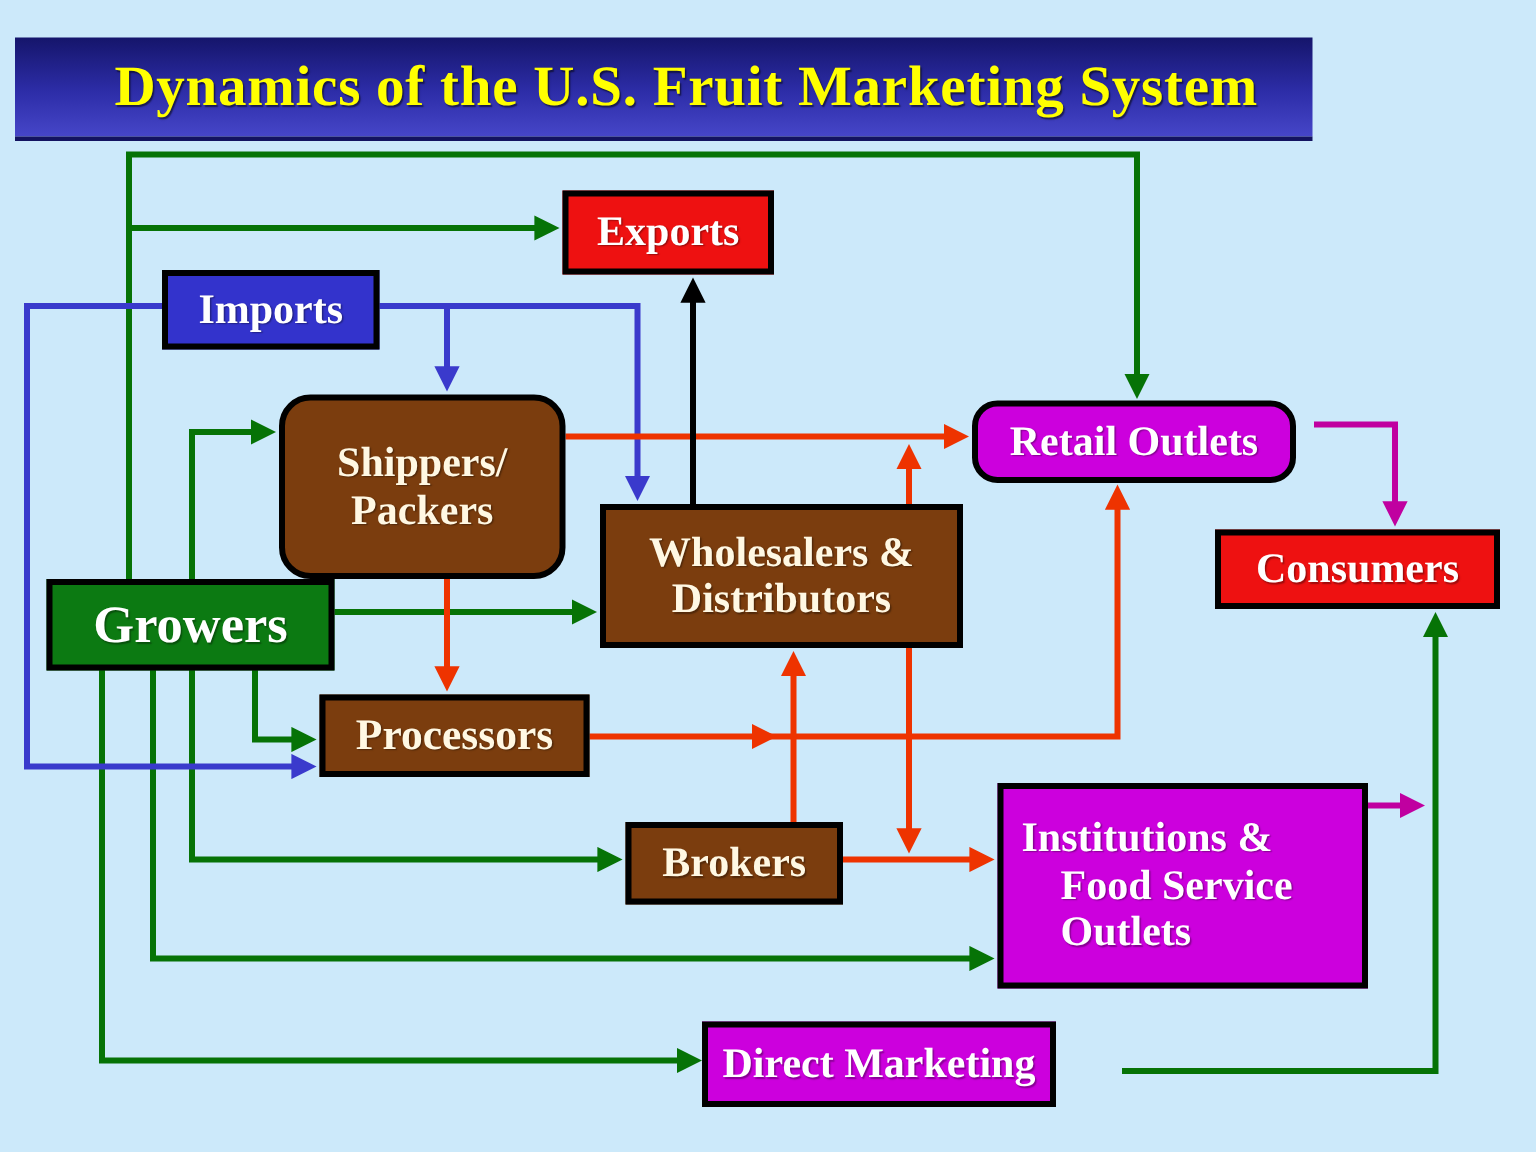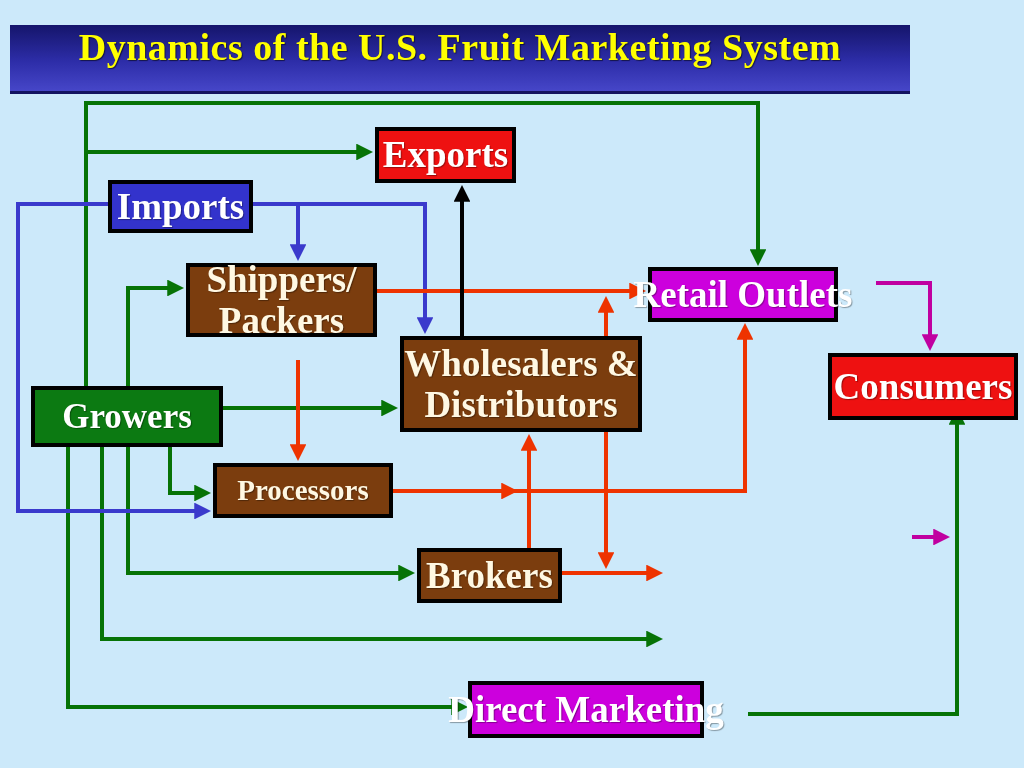--- a/index.html
+++ b/index.html
@@ -12,38 +12,38 @@
     --p-text_cream:#FFF8E3; --p-text_white:#FFFFFF;
   }
   html,body{margin:0;padding:0;}
   body{background:#9bb7c9;}
   #slide{
     position:relative; width:1024px; height:768px; overflow:hidden;
     background:var(--p-background);
     font-family:"Liberation Serif","DejaVu Serif",serif;
   }
   #titlebar{
-    position:absolute; left:10px; top:25px; width:900px; height:66px;
+    position:absolute; left:10px; top:25px; width:835px; height:66px;
     background:linear-gradient(180deg,var(--p-title_bar_top) 0%,var(--p-title_bar_mid) 55%,var(--p-title_bar_bottom) 100%);
     border-bottom:3px solid #131360;
-    display:flex; justify-content:center;
+    display:flex; align-items:center; justify-content:center;padding-left:30px;
   }
   #titlebar .t{
     color:var(--p-title_text); font-size:38px; font-weight:bold; letter-spacing:.5px;
     text-shadow:1px 1px 1px rgba(0,0,0,.55);
   }
   .wires{position:absolute; left:0; top:0;}
   .wires polyline{fill:none; stroke-width:4px;}
   .wg{stroke:var(--p-arrow_green);} .wb{stroke:var(--p-arrow_blue);}
   .wr{stroke:var(--p-arrow_red);}  .wk{stroke:var(--p-arrow_black);}
   .wm{stroke:var(--p-arrow_magenta);}
   .box{
     position:absolute; box-sizing:border-box; border:4px solid var(--p-box_border);
     display:flex; flex-direction:column; justify-content:center; align-items:center;
-    font-weight:bold; font-size:37px; line-height:1.12; color:var(--p-text_white);
+    font-weight:bold; font-size:28px; line-height:1.12; color:var(--p-text_white);
     text-shadow:1px 1px 1px rgba(0,0,0,.35);
   }
   .box .ln{white-space:nowrap;}
   .red{background:var(--p-box_red);} .blue{background:var(--p-box_blue);}
   .brown{background:var(--p-box_brown); color:var(--p-text_cream);}
   .green{background:var(--p-box_green);} .magenta{background:var(--p-box_magenta);}
   .left-align{align-items:flex-start; padding-left:12px;}
   .left-align .indent{padding-left:26px;}
   #growers{font-size:35px;}
 </style>
@@ -105,48 +105,53 @@
   </svg>
 
   <div class="box red" style="left:375px;top:127px;width:141px;height:56px;">
     <div class="ln">Exports</div>
   </div>
 
   <div class="box blue" style="left:108px;top:180px;width:145px;height:53px;">
     <div class="ln">Imports</div>
   </div>
 
-  <div class="box brown" style="left:186px;top:263px;width:191px;height:74px;">
+  <div class="box brown" style="left:186px;top:263px;width:191px;height:123px;border-radius:21px;">
     <div class="ln">Shippers/</div>
     <div class="ln">Packers</div>
   </div>
 
-  <div class="box magenta" style="left:648px;top:267px;width:190px;height:55px;">
+  <div class="box magenta" style="left:648px;top:267px;width:216px;height:55px;border-radius:17px;">
     <div class="ln">Retail Outlets</div>
   </div>
 
   <div class="box brown" style="left:400px;top:336px;width:242px;height:96px;text-align:center;">
     <div class="ln">Wholesalers &amp;</div>
     <div class="ln">Distributors</div>
   </div>
 
-  <div class="box red" style="left:828px;top:353px;width:190px;height:67px;">
+  <div class="box red" style="left:810px;top:353px;width:190px;height:53px;">
     <div class="ln">Consumers</div>
   </div>
 
   <div class="box green" id="growers" style="left:31px;top:386px;width:192px;height:61px;">
     <div class="ln">Growers</div>
   </div>
 
   <div class="box brown" style="left:213px;top:463px;width:180px;height:55px;font-size:29px;">
     <div class="ln">Processors</div>
   </div>
 
   <div class="box brown" style="left:417px;top:548px;width:145px;height:55px;">
     <div class="ln">Brokers</div>
   </div>
 
+  <div class="box magenta left-align" style="left:665px;top:522px;width:247px;height:137px;">
+    <div class="ln">Institutions &amp;</div>
+    <div class="ln indent">Food Service</div>
+    <div class="ln indent">Outlets</div>
+  </div>
 
   <div class="box magenta" style="left:468px;top:681px;width:236px;height:57px;">
     <div class="ln">Direct Marketing</div>
   </div>
 
 </div>
 
 </body></html>

